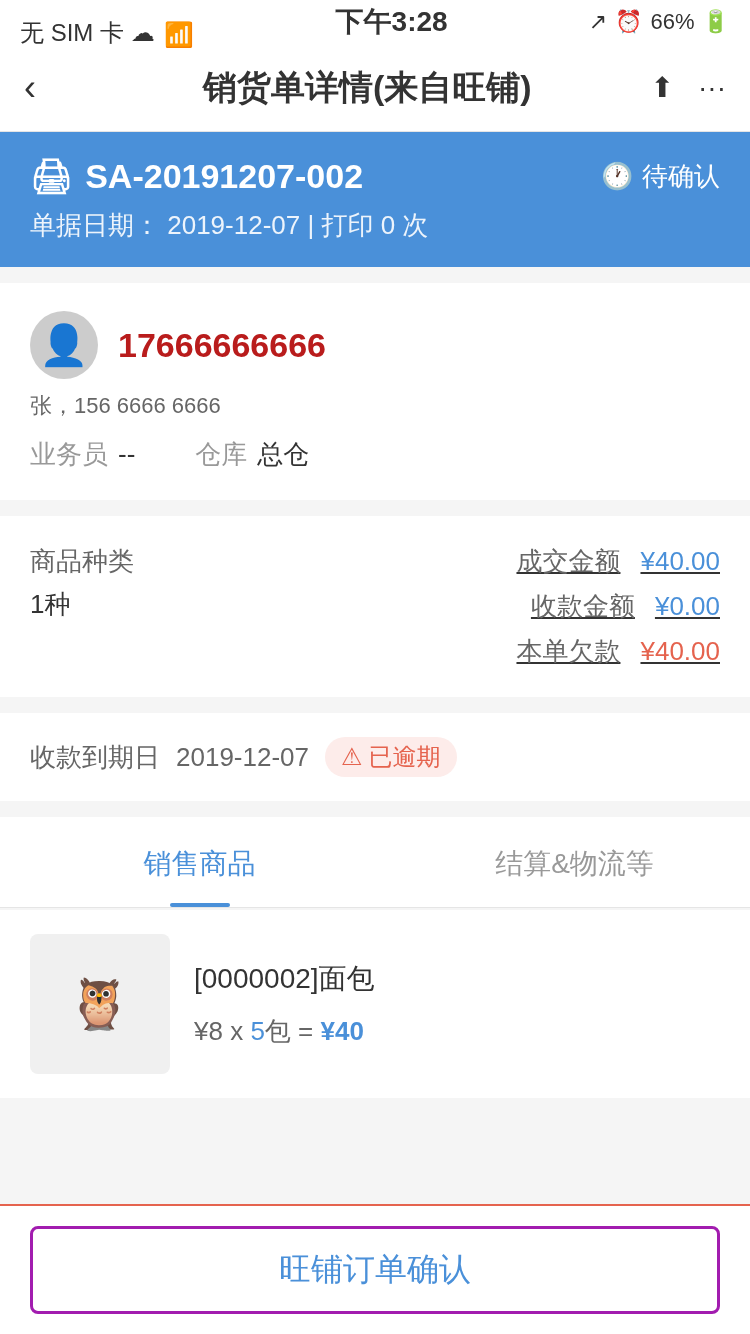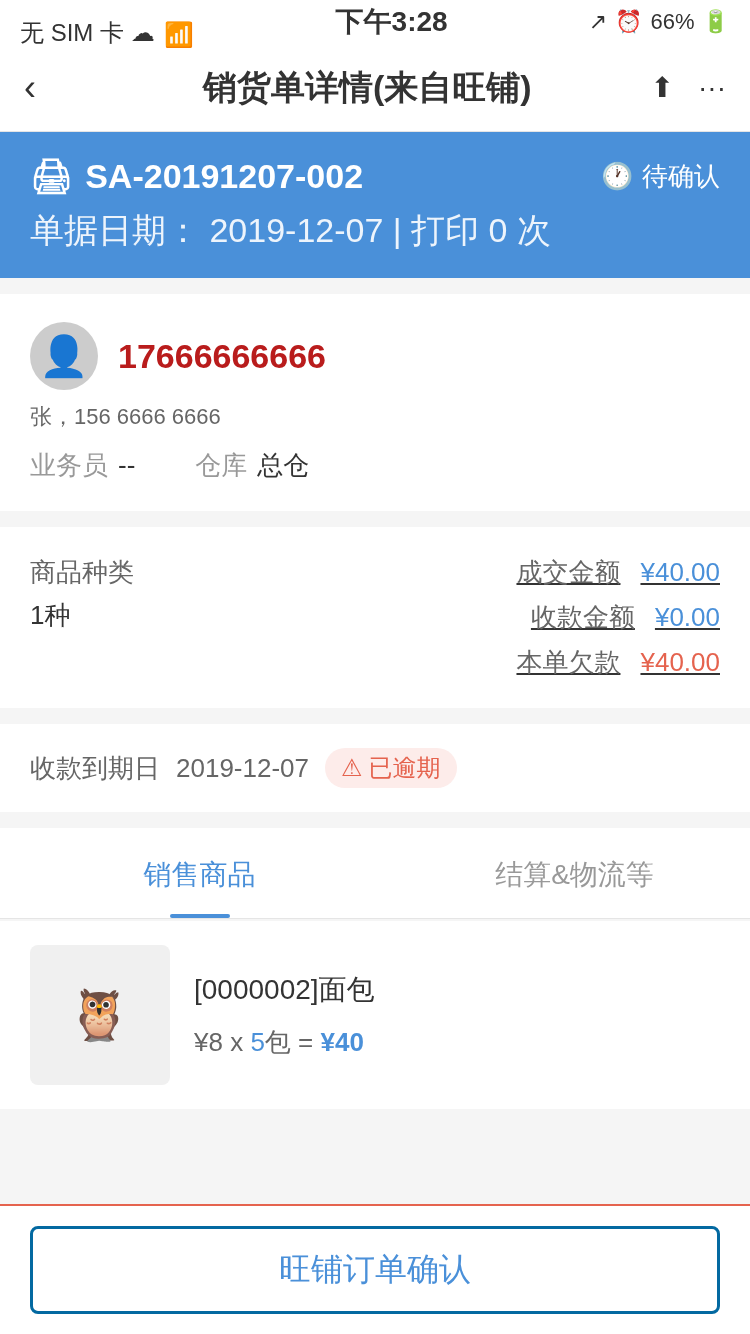--- a/index.html
+++ b/index.html
@@ -77,21 +77,21 @@
     }
     .order-status {
       color: #fff;
       font-size: 26px;
       display: flex;
       align-items: center;
       gap: 8px;
     }
     .order-date {
       color: rgba(255,255,255,0.9);
-      font-size: 34px;
+      font-size: 26px;
     }
 
     
     .customer-section {
       background: #fff;
       padding: 28px 30px;
       margin-top: 16px;
     }
     .customer-row {
       display: flex;
@@ -290,21 +290,21 @@
       left: 0;
       width: 750px;
       padding: 20px 30px;
       background: #fff;
       border-top: 2px solid #E5634E;
     }
     .confirm-btn {
       width: 100%;
       height: 88px;
       background: #fff;
-      border: 3px solid #0369a1;
+      border: 3px solid #a21caf;
       border-radius: 8px;
       font-size: 32px;
       color: #4A90D9;
       font-weight: 500;
       cursor: pointer;
       display: flex;
       align-items: center;
       justify-content: center;
     }
   </style>

